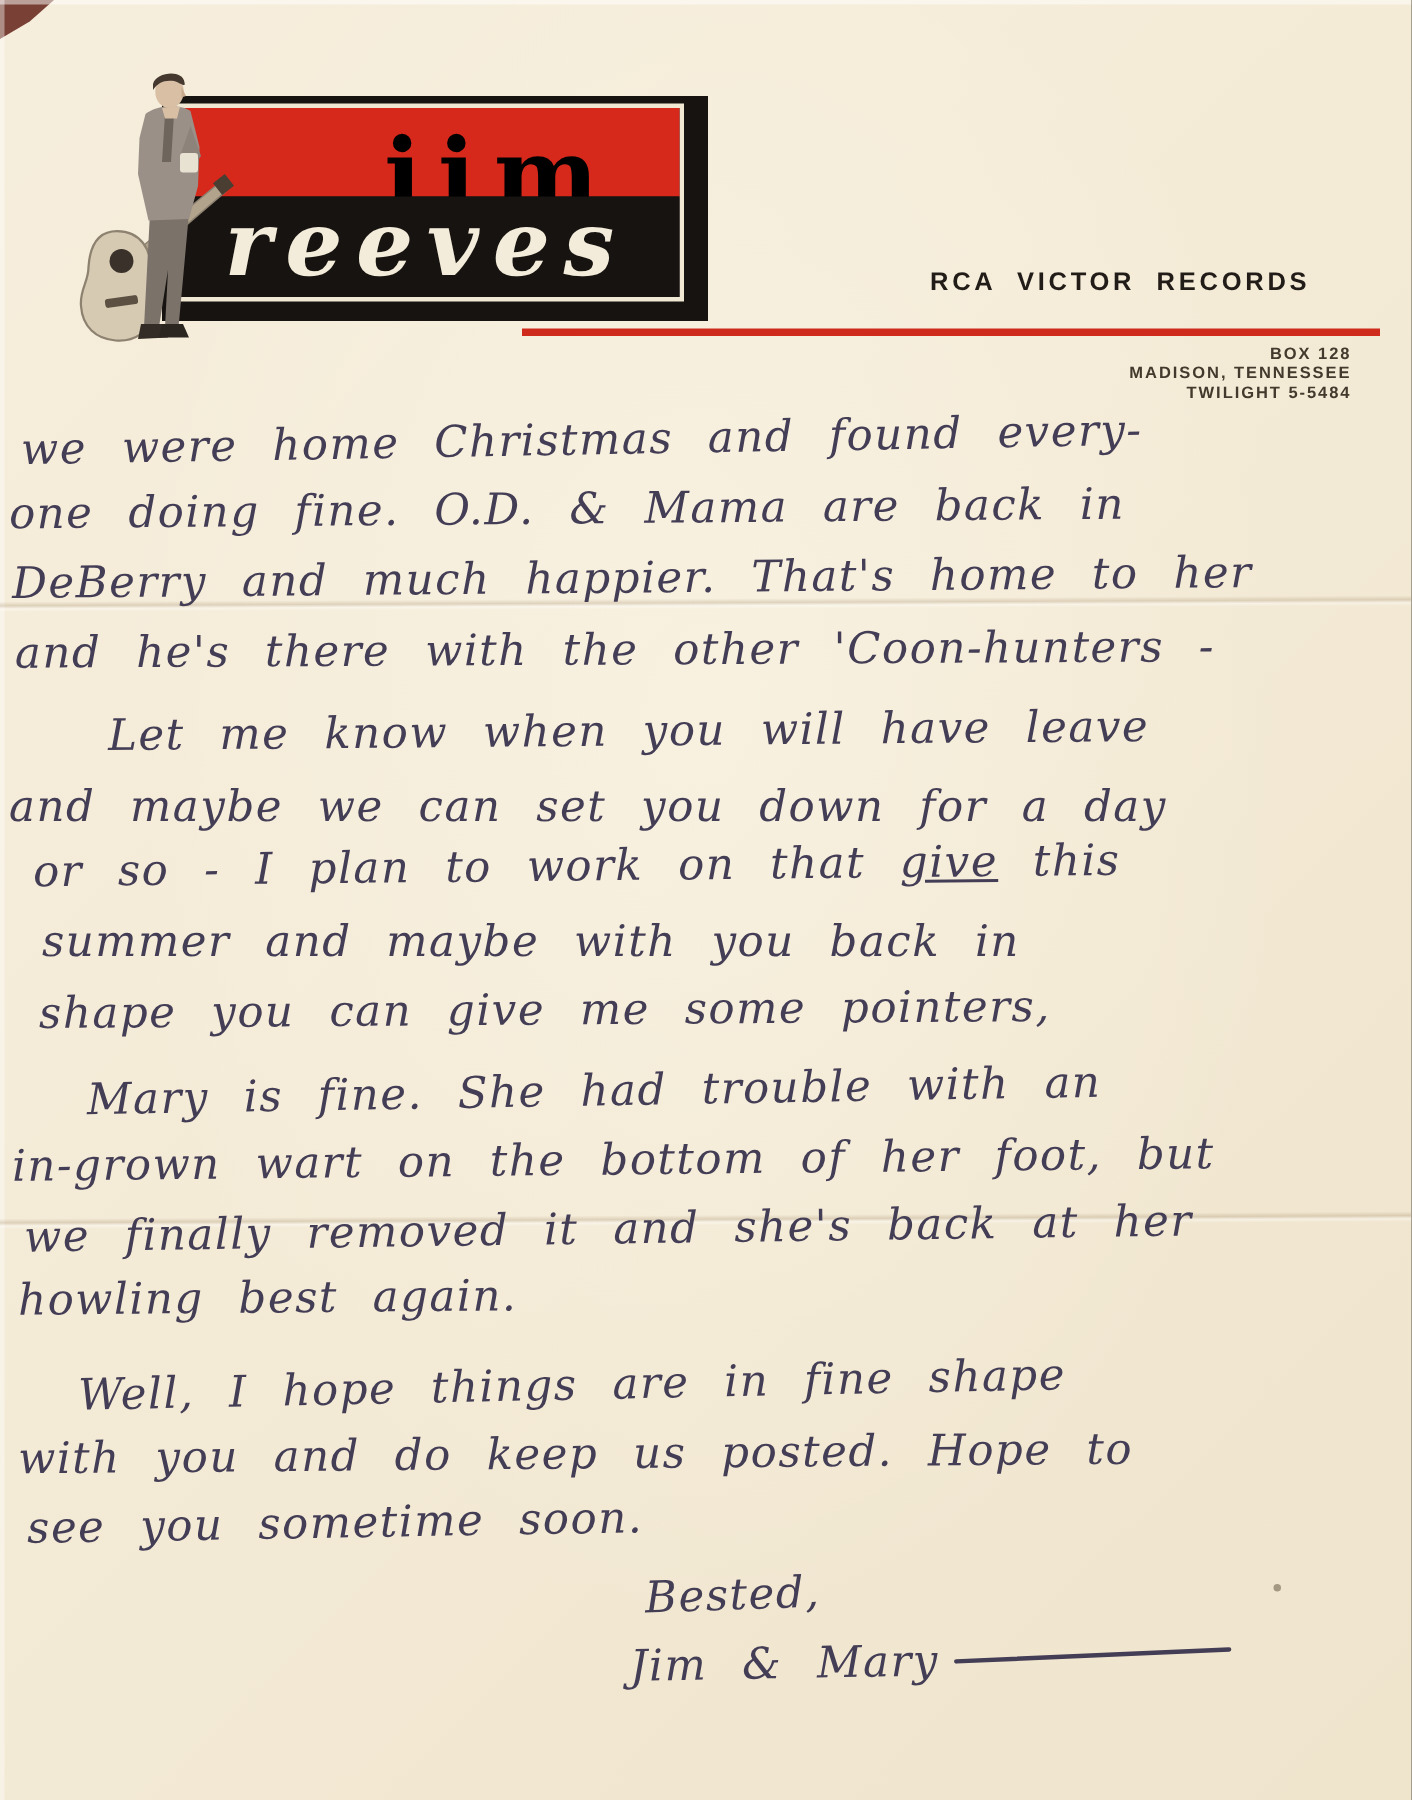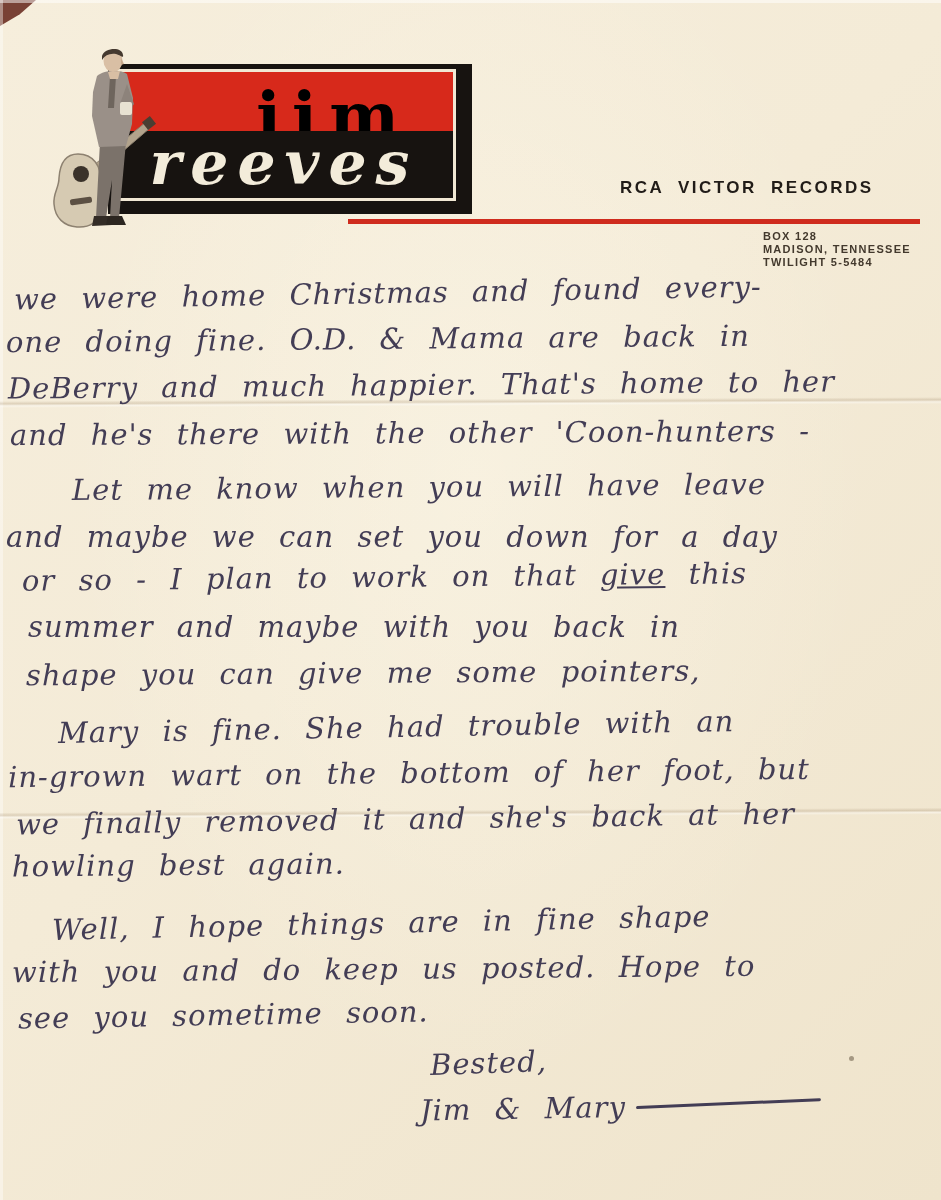--- a/index.html
+++ b/index.html
@@ -34,21 +34,21 @@
   .logo-last{font-family:"DejaVu Serif", serif;font-weight:bold;font-size:60px;line-height:54px;
     color:#f3ecda;letter-spacing:9px;margin-top:-4px;}
 
   
   .photo{position:absolute;left:50px;top:46px;width:140px;height:190px;z-index:3;}
 
   
   .rca-label{position:absolute;left:620px;top:178px;font-weight:bold;font-size:17px;
     letter-spacing:2.5px;word-spacing:7px;color:#211c18;z-index:4;}
   .red-rule{position:absolute;left:348px;top:219px;width:572px;height:5px;background:#cf2b1d;z-index:4;}
-  .address{position:absolute;right:30px;top:230px;text-align:left;font-weight:bold;font-size:11px;
+  .address{position:absolute;right:40px;top:230px;text-align:right;font-weight:bold;font-size:11px;
     letter-spacing:1.3px;line-height:13px;color:#43392d;z-index:4;}
 
   
   .hw{position:absolute;white-space:nowrap;font-family:"DejaVu Serif", serif;font-style:italic;
     font-size:29px;color:#433d55;letter-spacing:1px;word-spacing:13px;z-index:5;}
   .hw .u{text-decoration:underline;}
   .flourish{display:inline-block;width:185px;height:3px;background:#433d55;border-radius:3px;
     vertical-align:10px;margin-left:10px;transform:rotate(-1.5deg);}
 </style>
 </head>

